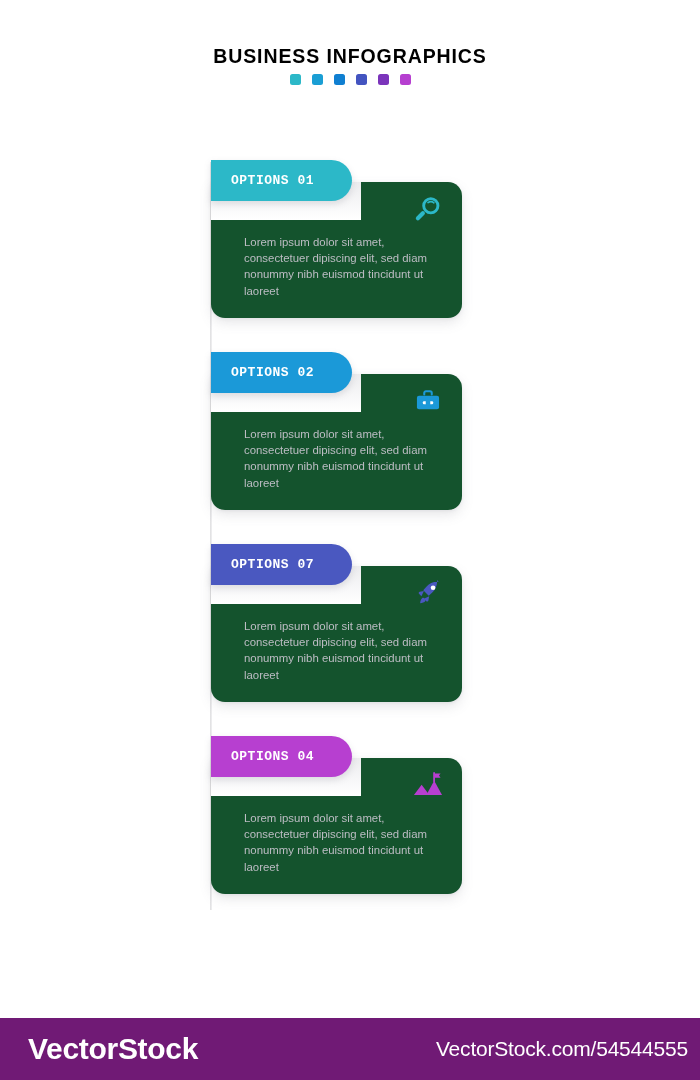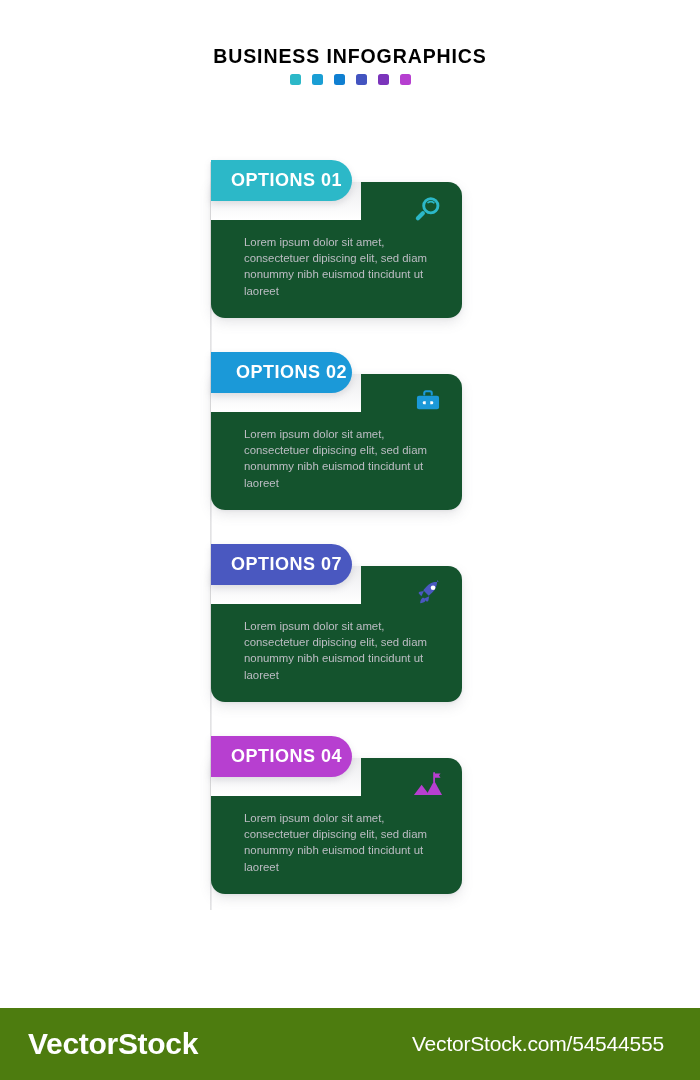--- a/index.html
+++ b/index.html
@@ -94,24 +94,24 @@
     height: 41px;
     border-radius: 0 21px 21px 0;
     display: flex;
     align-items: center;
     box-sizing: border-box;
     padding-left: 20px;
     box-shadow: 0 3px 7px rgba(110,110,125,0.20);
   }
   .pill-label {
     color: #ffffff;
-    font-size: 18px;
+    font-size: 13px;
     font-weight: bold;
     letter-spacing: 0.5px;
-    font-family: Liberation Sans, sans-serif;
+    font-family: Liberation Mono, monospace;
     white-space: nowrap;
   }
 
   .body-text {
     position: absolute;
     left: 33px;
     top: 52px;
     width: 192px;
     font-size: 11.4px;
     line-height: 16.2px;
@@ -130,37 +130,37 @@
     justify-content: center;
   }
   .icon-wrap svg { display: block; }
 
   
   .footer {
     position: absolute;
     left: 0;
     bottom: 0;
     width: 700px;
-    height: 72px;
-    background: #4d7c0f;
+    height: 62px;
+    background: #701a75;
   }
   .footer-brand {
     position: absolute;
     left: 28px;
     top: 50%;
     transform: translateY(-50%);
     color: #ffffff;
     font-size: 30px;
     font-weight: bold;
     letter-spacing: -0.3px;
     font-family: "Liberation Sans", sans-serif;
   }
   .footer-url {
     position: absolute;
-    right: 36px;
+    right: 12px;
     top: 50%;
     transform: translateY(-50%);
     color: #ffffff;
     font-size: 21px;
     letter-spacing: -0.2px;
     font-family: "Liberation Sans", sans-serif;
   }
 </style>
 </head>
 <body>
@@ -200,21 +200,21 @@
         <div class="body-text">Lorem ipsum dolor sit amet, consectetuer dipiscing elit, sed diam nonummy nibh euismod tincidunt ut laoreet</div>
         <div class="icon-wrap">
           <svg width="30" height="30" viewBox="0 0 32 32">
             <path d="M12 9 v-1.6 a1.8 1.8 0 0 1 1.8-1.8 h4.4 a1.8 1.8 0 0 1 1.8 1.8 V9" fill="none" stroke="#1b99d8" stroke-width="2.2" stroke-linecap="round"></path>
             <rect x="4.2" y="10.4" width="23.6" height="14.4" rx="2.2" fill="#1b99d8"></rect>
             <rect x="10.5" y="16.3" width="11" height="3.2" rx="1.1" fill="#ffffff"></rect>
             <rect x="13.6" y="15.1" width="4.8" height="5.6" rx="1" fill="#1b99d8"></rect>
           </svg>
         </div>
       </div>
-      <div class="pill" style="background: rgb(27, 153, 216); justify-content: center;">
+      <div class="pill" style="background: rgb(27, 153, 216);">
         <span class="pill-label">OPTIONS 02</span>
       </div>
     </div>
     <div class="step" style="top: 544px;">
       <div class="card">
         <div class="body-text">Lorem ipsum dolor sit amet, consectetuer dipiscing elit, sed diam nonummy nibh euismod tincidunt ut laoreet</div>
         <div class="icon-wrap">
           <svg width="30" height="30" viewBox="0 0 32 32">
             <path d="M27.6 4.2 c-5.4 -0.5 -10.3 1.6 -13.6 5.3 l-3.1 3.5 l5.9 5.9 l3.5 -3.1 c3.7 -3.3 5.8 -8.2 5.3 -13.6 z" fill="#4a58c0"></path>
             <circle cx="21.4" cy="10.4" r="2.5" fill="#ffffff"></circle>

